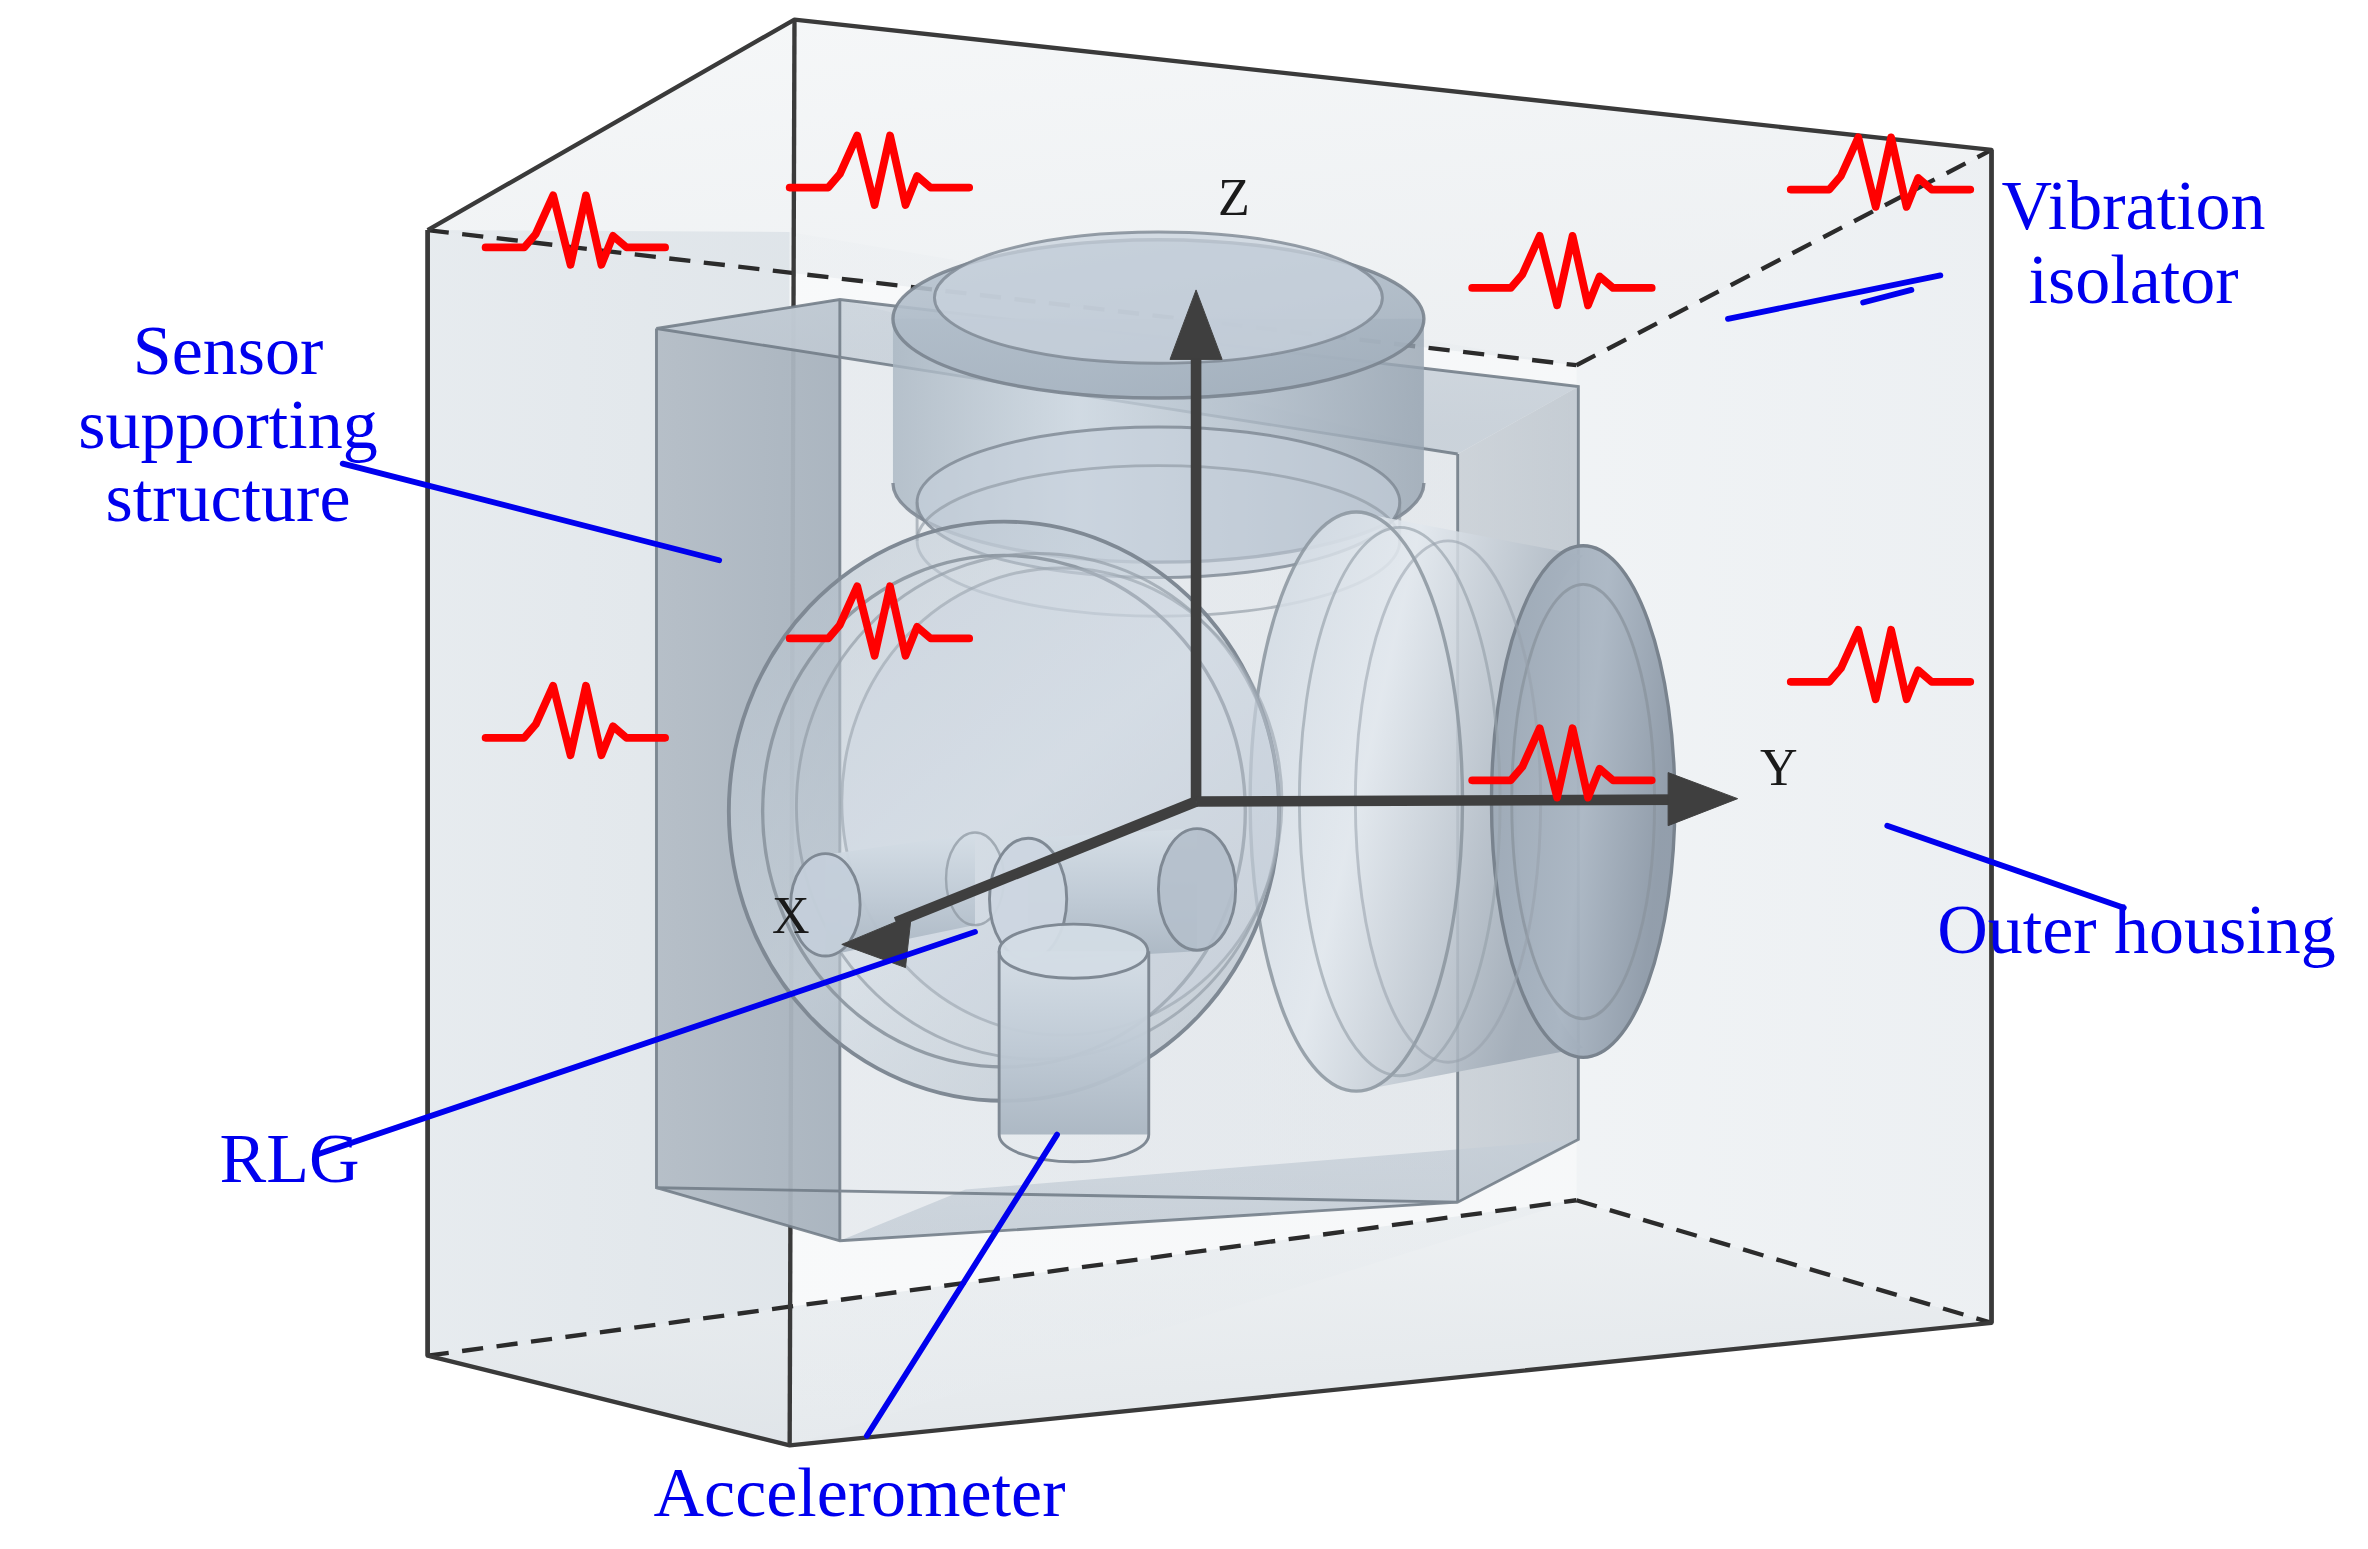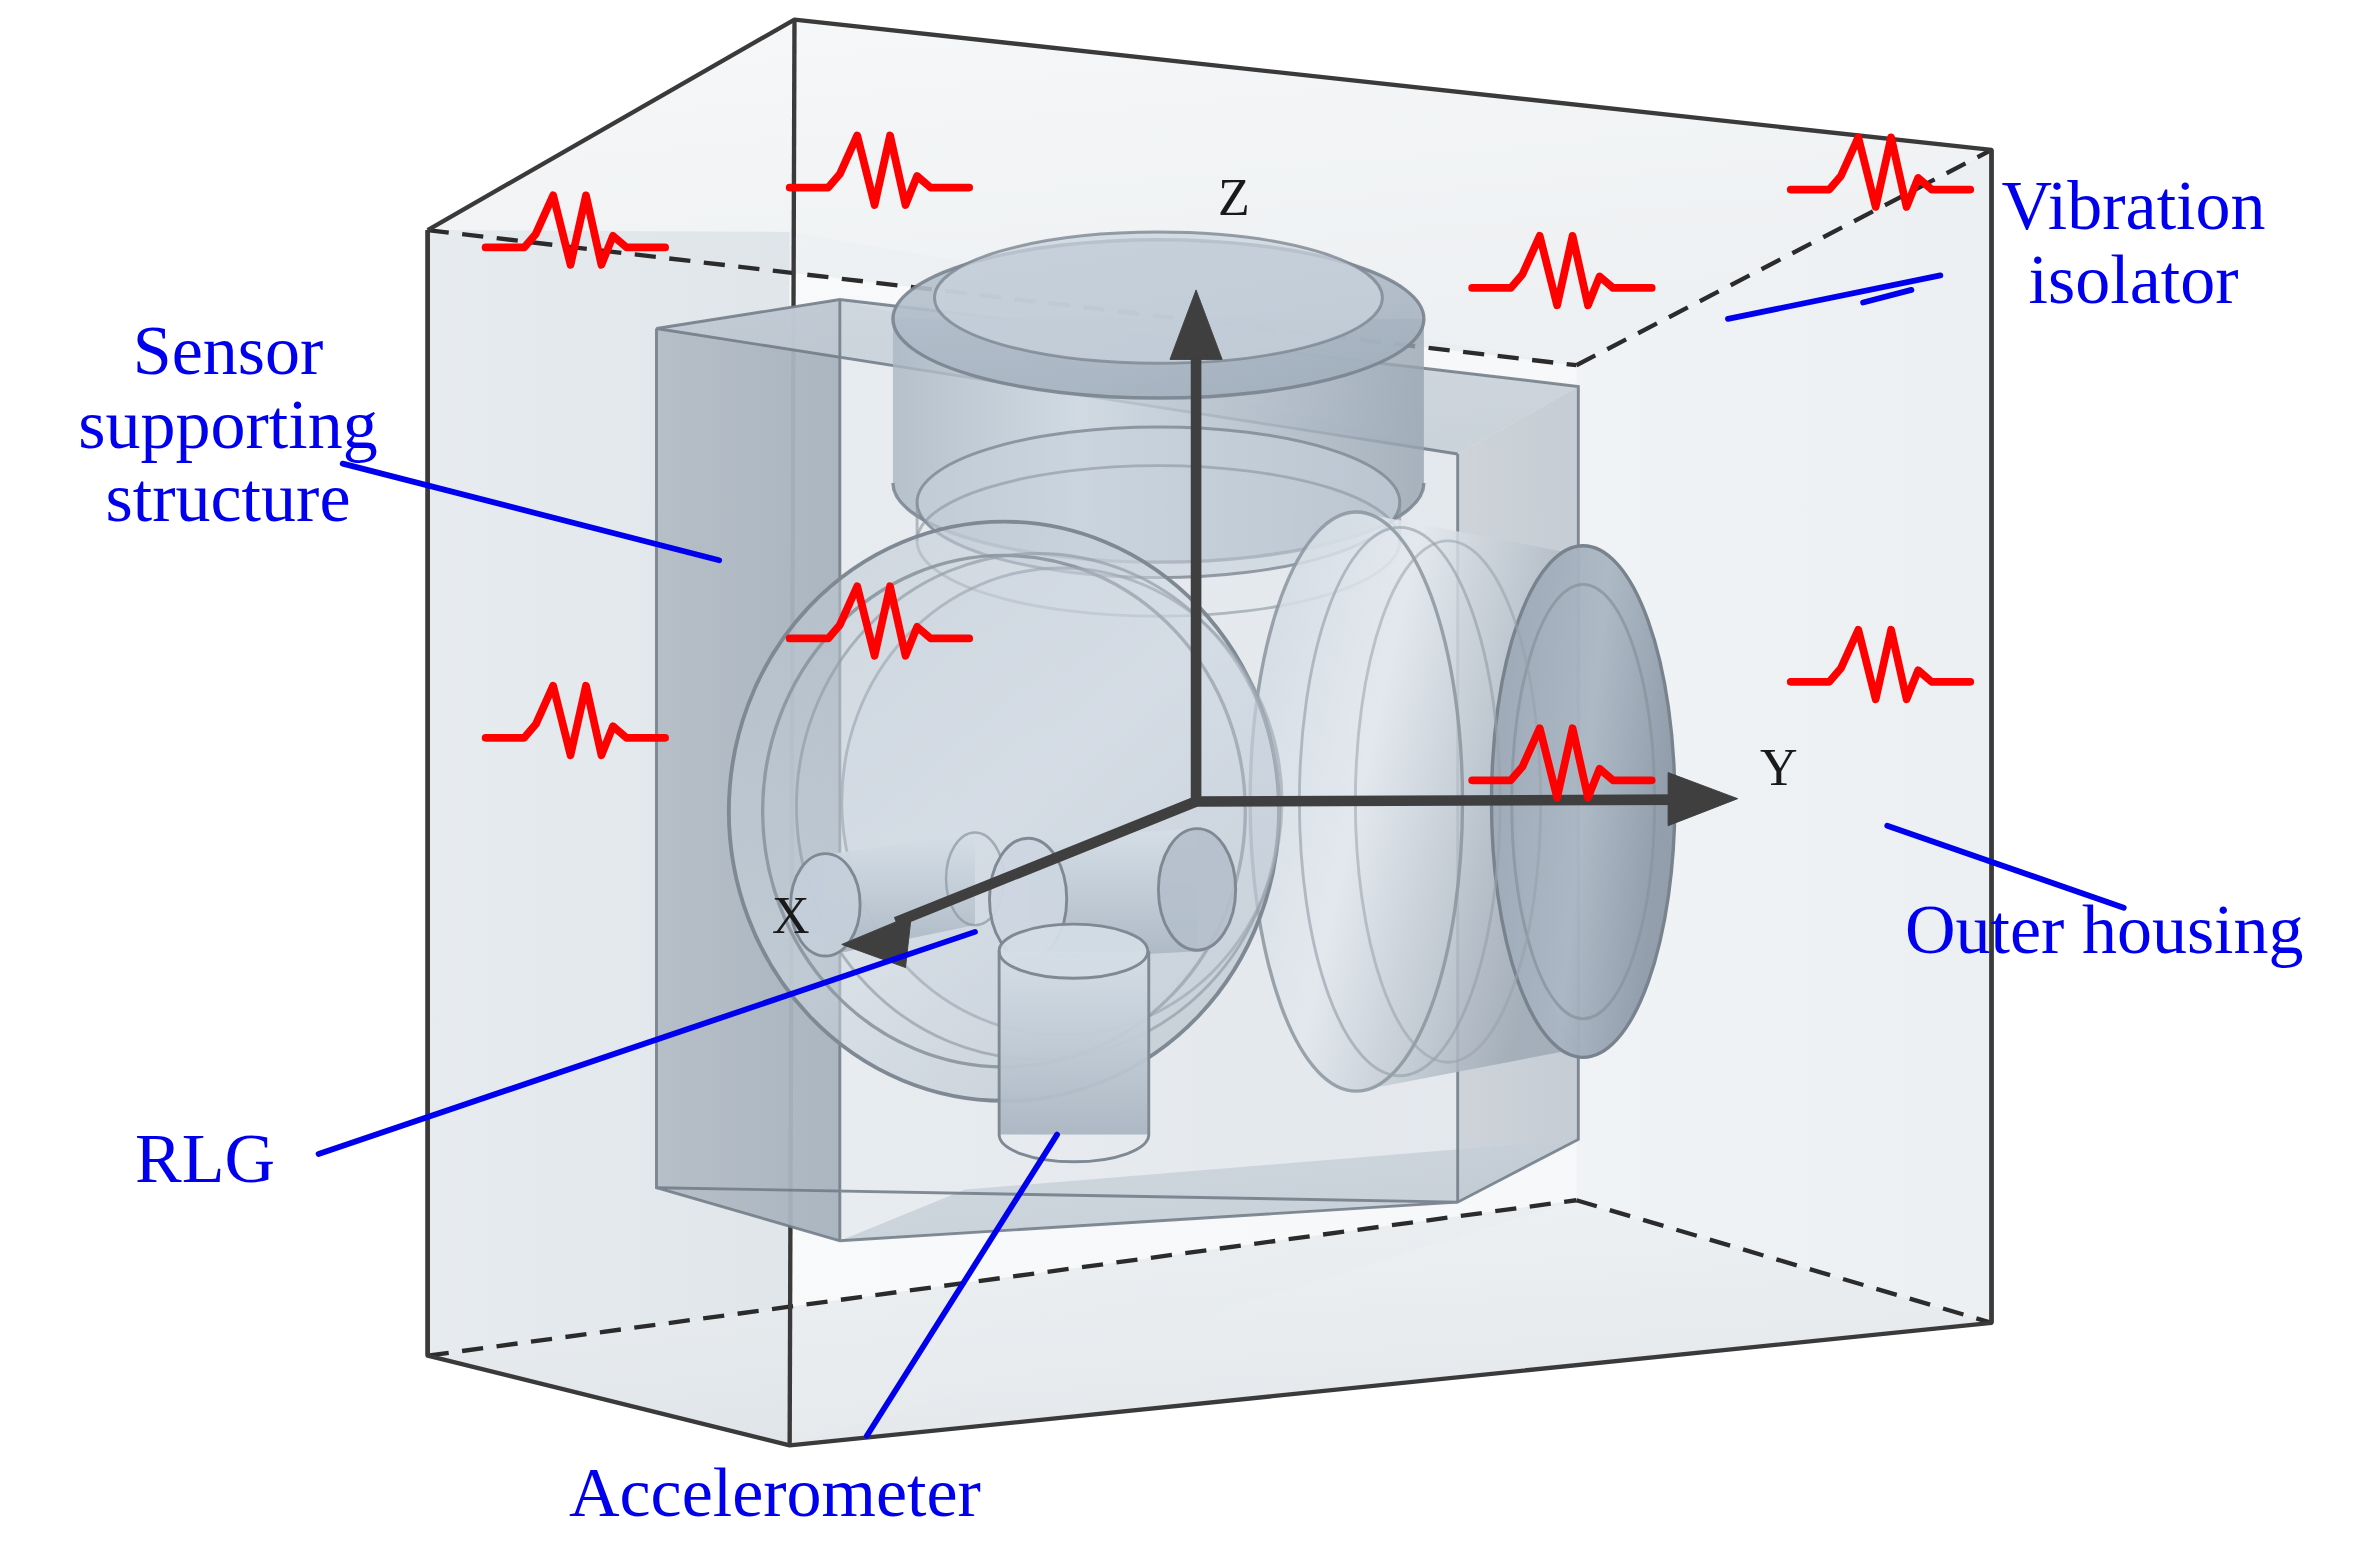--- a/index.html
+++ b/index.html
@@ -4,28 +4,28 @@
 <title>IMU Vibration Isolation Diagram</title>
 <style>
   html,body{margin:0;padding:0;background:#ffffff;}
   body{width:2368px;height:1550px;overflow:hidden;
        font-family:"Liberation Serif","DejaVu Serif",serif;}
   #stage{position:relative;width:2368px;height:1550px;background:#ffffff;}
   #scene{position:absolute;left:0;top:0;width:2368px;height:1550px;}
   .lbl{position:absolute;color:#0000ee;font-family:"Liberation Serif","DejaVu Serif",serif;
        font-size:70px;line-height:1.05;white-space:pre-line;letter-spacing:0px;}
   .lbl.center{text-align:center;}
-  .lbl.left{text-align:left;}
+  .lbl.left{text-align:center;}
   .axlbl{position:absolute;color:#1a1a1a;font-family:"Liberation Serif","DejaVu Serif",serif;
          font-size:52px;line-height:1;}
   #l-sensor{left:1px;  top:314px;  width:454px;}
   #l-vib{   left:1926px;top:169px;  width:415px;}
   #l-outer{ left:1905px;top:893px;  width:463px;}
   #l-rlg{   left:135px; top:1122px; width:309px;}
-  #l-acc{   left:569px; top:1456px; width:521px;}
+  #l-acc{   left:599px; top:1456px; width:521px;}
   #ax-z{left:1218px;top:172px;}
   #ax-y{left:1760px;top:742px;}
   #ax-x{left:772px; top:890px;}
 </style>
 </head>
 <body>
 
 <div id="stage">
 
   <svg id="scene" viewBox="0 0 2453 1605">

